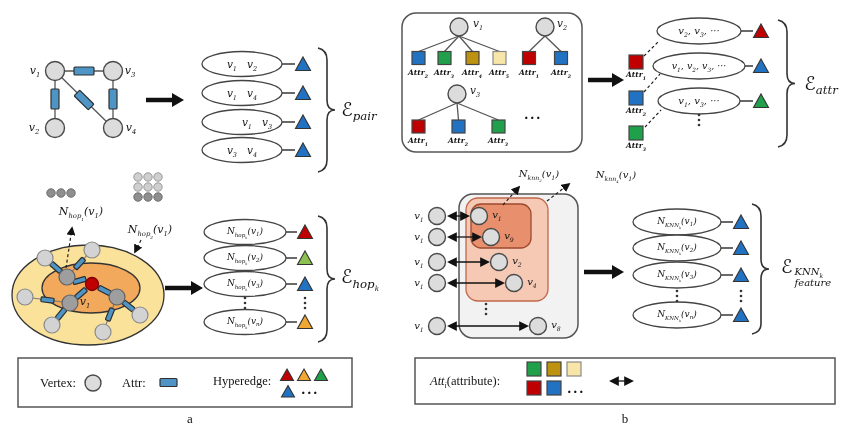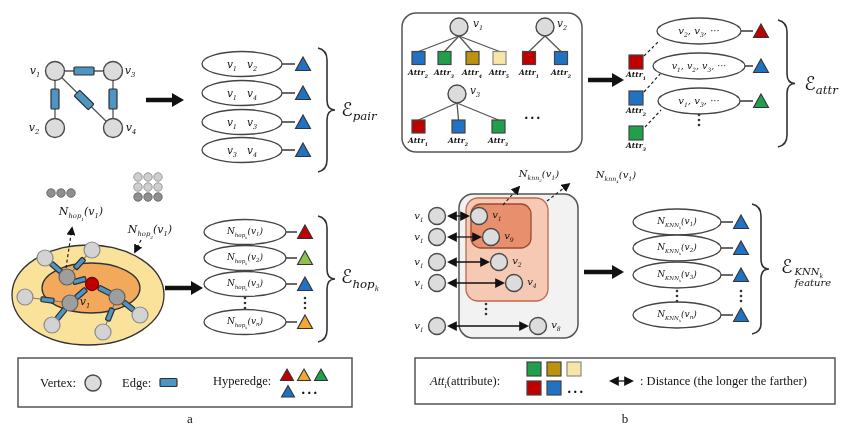--- a/index.html
+++ b/index.html
@@ -315,36 +315,36 @@
   </g>
 </svg>
 
 <div class="t f11" style="left:35px;top:70px">v<sub>1</sub></div>
 <div class="t f11" style="left:130px;top:70px">v<sub>3</sub></div>
 <div class="t f11" style="left:34px;top:127px">v<sub>2</sub></div>
 <div class="t f11" style="left:131px;top:127px">v<sub>4</sub></div>
 
 <div class="t f105" style="left:242px;top:64px">v<sub>1</sub>&nbsp;&nbsp;&nbsp;v<sub>2</sub></div>
 <div class="t f105" style="left:242px;top:93px">v<sub>1</sub>&nbsp;&nbsp;&nbsp;v<sub>4</sub></div>
-<div class="t f105" style="left:242px;top:122px">v<sub>1</sub>&nbsp;&nbsp;&nbsp;v<sub>3</sub></div>
+<div class="t f105" style="left:257px;top:122px">v<sub>1</sub>&nbsp;&nbsp;&nbsp;v<sub>3</sub></div>
 <div class="t f105" style="left:242px;top:150px">v<sub>3</sub>&nbsp;&nbsp;&nbsp;v<sub>4</sub></div>
 <div class="t f19" style="left:359px;top:109px"><span class="esc">ℰ</span><sub>pair</sub></div>
 
 <div class="t f11" style="left:81px;top:213px">N<sub>hop<sub>1</sub></sub>(v<sub>1</sub>)</div>
 <div class="t f11" style="left:150px;top:231px">N<sub>hop<sub>2</sub></sub>(v<sub>1</sub>)</div>
 <div class="t f11" style="left:85px;top:301px">v<sub>1</sub></div>
 
 <div class="t f9" style="left:245px;top:232px">N<sub>hop<sub>k</sub></sub>(v<sub>1</sub>)</div>
 <div class="t f9" style="left:245px;top:258px">N<sub>hop<sub>k</sub></sub>(v<sub>2</sub>)</div>
 <div class="t f9" style="left:245px;top:284px">N<sub>hop<sub>k</sub></sub>(v<sub>3</sub>)</div>
 <div class="t f9" style="left:245px;top:322px">N<sub>hop<sub>k</sub></sub>(v<sub>n</sub>)</div>
 <div class="t f19" style="left:360px;top:278px"><span class="esc">ℰ</span><sub>hop<sub>k</sub></sub></div>
 
 <div class="t ta rm f12" style="left:40px;top:383px">Vertex:</div>
-<div class="t ta rm f12" style="left:122px;top:383px">Edge:</div>
+<div class="t ta rm f12" style="left:122px;top:383px">Attr:</div>
 <div class="t ta rm f12" style="left:213px;top:381px">Hyperedge:</div>
 <div class="t ta dots" style="left:301px;top:392px">···</div>
 <div class="t rm f13" style="left:190px;top:418px">a</div>
 
 <div class="t f105" style="left:478px;top:23px">v<sub>1</sub></div>
 <div class="t f105" style="left:562px;top:23px">v<sub>2</sub></div>
 <div class="t f105" style="left:475px;top:90px">v<sub>3</sub></div>
 <div class="t f7" style="left:418px;top:73px">Attr<sub>2</sub></div>
 <div class="t f7" style="left:444px;top:73px">Attr<sub>3</sub></div>
 <div class="t f7" style="left:472px;top:73px">Attr<sub>4</sub></div>
@@ -381,16 +381,15 @@
 <div class="t f9" style="left:677px;top:248px">N<sub>KNN<sub>k</sub></sub>(v<sub>2</sub>)</div>
 <div class="t f9" style="left:677px;top:275px">N<sub>KNN<sub>k</sub></sub>(v<sub>3</sub>)</div>
 <div class="t f9" style="left:677px;top:315px">N<sub>KNN<sub>k</sub></sub>(v<sub>n</sub>)</div>
 <div class="t ta f19" style="left:781px;top:272px"><span class="esc">ℰ</span><span class="stack">
         <span>KNN<sub>k</sub></span>
         <span>feature</span>
       </span></div>
 
 <div class="t ta rm f12" style="left:430px;top:381px"><i>Att<sub>i</sub></i>(attribute):</div>
 <div class="t ta dots" style="left:567px;top:391px">···</div>
-<div class="t ta rm f12" style="left:640px;top:381px">: Distance (the longer the farther)</div>
 <div class="t rm f13" style="left:625px;top:418px">b</div>
 
 </div>
 
 </body></html>

